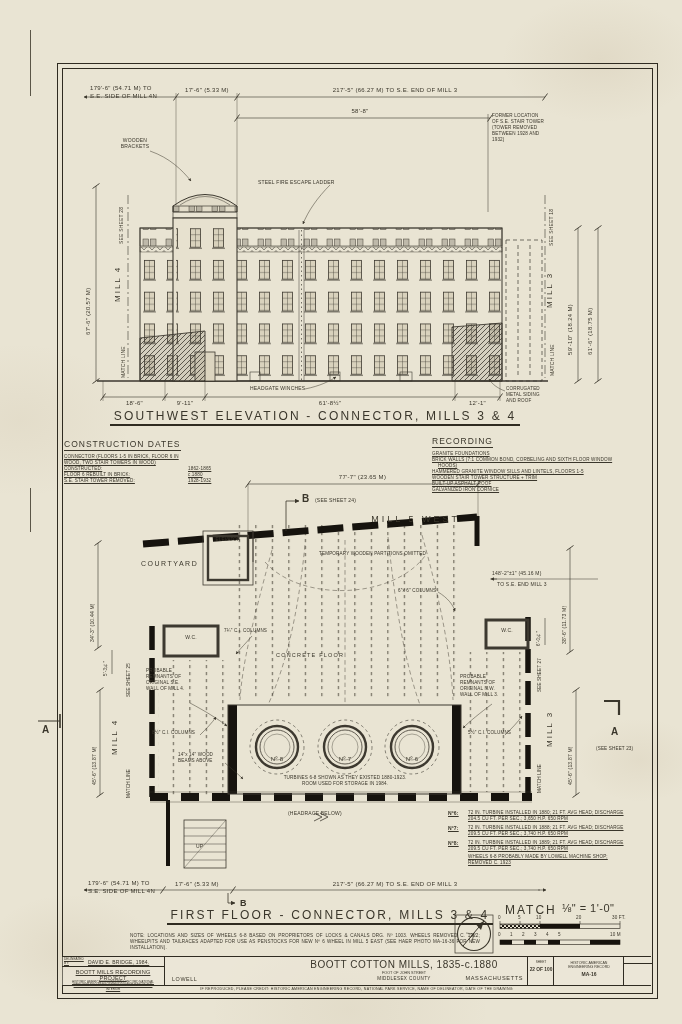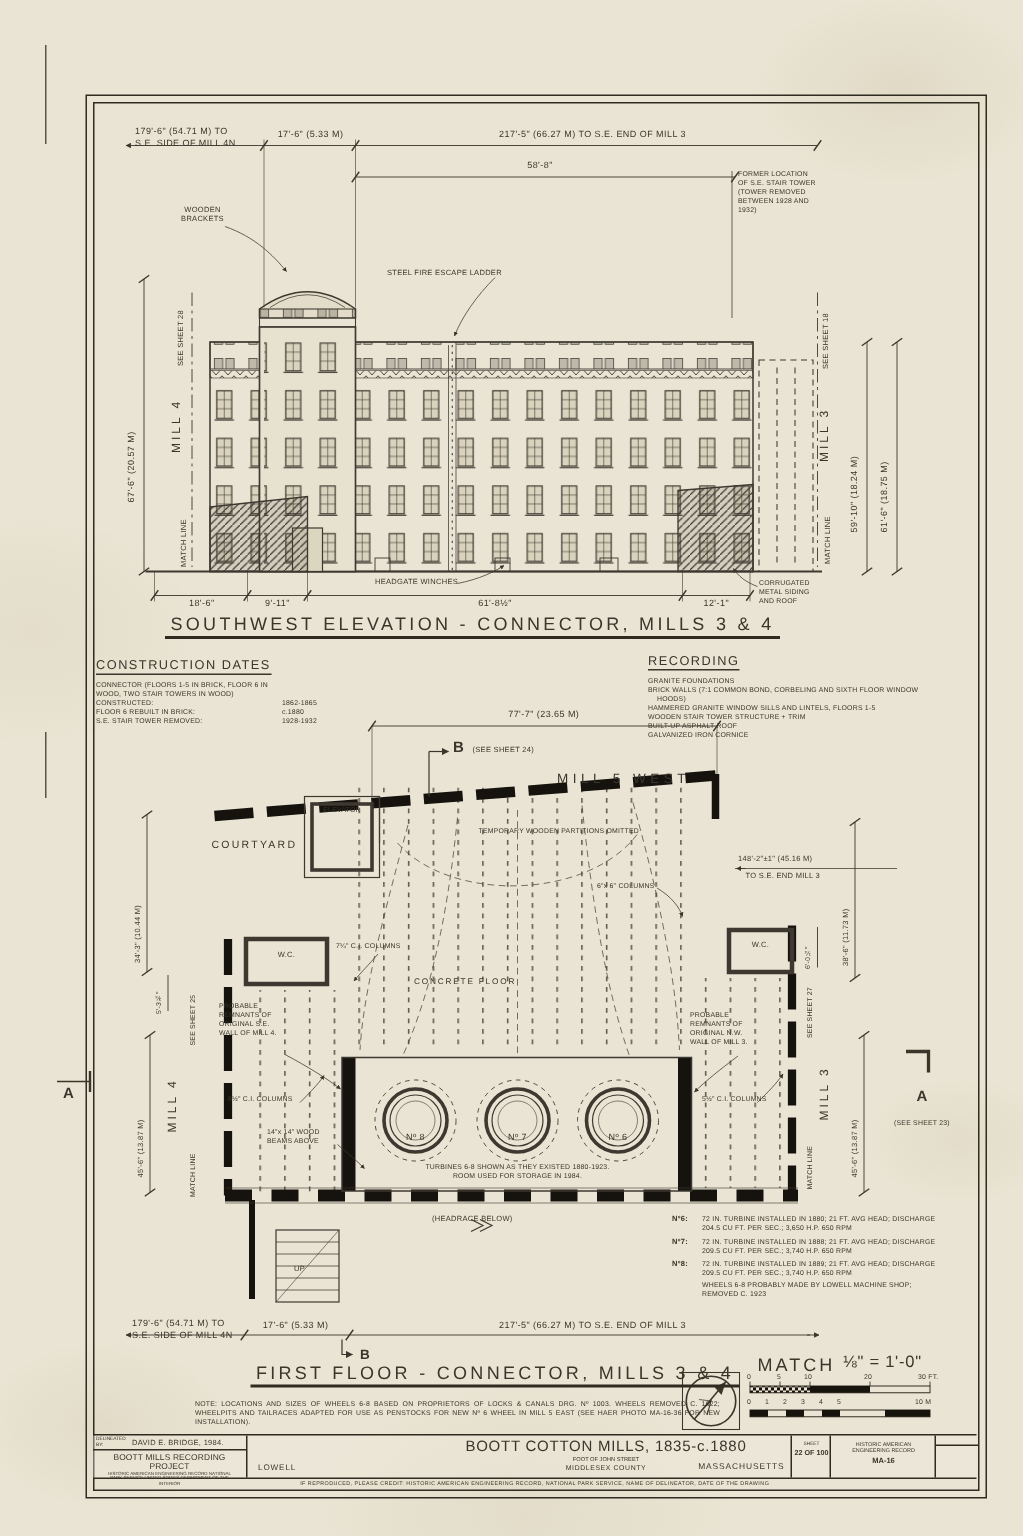--- a/index.html
+++ b/index.html
@@ -7,21 +7,21 @@
     width:682px;height:1024px;position:relative;overflow:hidden;
     font-family:"Liberation Sans", sans-serif;color:#3a362b;
     background:
       radial-gradient(140px 90px at 600px 60px, rgba(150,125,85,.10), transparent 70%),
       radial-gradient(120px 80px at 70px 950px, rgba(150,125,85,.09), transparent 70%),
       radial-gradient(90px 60px at 640px 760px, rgba(150,125,85,.08), transparent 70%),
       radial-gradient(200px 130px at 350px 1010px, rgba(140,115,75,.07), transparent 70%),
       radial-gradient(160px 110px at 20px 420px, rgba(150,125,85,.07), transparent 70%),
       #e9e4d3;
   }
-  .abs{position:absolute;}
+  .abs{position:absolute;text-decoration:underline;}
   .lb{position:absolute;font-size:6px;line-height:1.25;letter-spacing:.3px;white-space:pre-line;}
   .lb5{position:absolute;font-size:5px;line-height:1.25;letter-spacing:.2px;white-space:pre-line;}
   .lb45{position:absolute;font-size:4.6px;line-height:1.3;letter-spacing:.15px;white-space:pre-line;}
   .ctr{text-align:center;}
   .vt{writing-mode:vertical-rl;transform:rotate(180deg);}
   .frame{position:absolute;border:1.6px solid #2f2b21;}
   .frame2{position:absolute;border:.8px solid #2f2b21;}
   .title1{position:absolute;font-size:12px;letter-spacing:2.2px;white-space:nowrap;}
   .title1 span{border-bottom:2px solid #2f2b21;padding:0 4px 1px 4px;}
   .hd{position:absolute;font-size:8.5px;letter-spacing:1px;border-bottom:1px solid #3a362b;padding-bottom:1px;}

